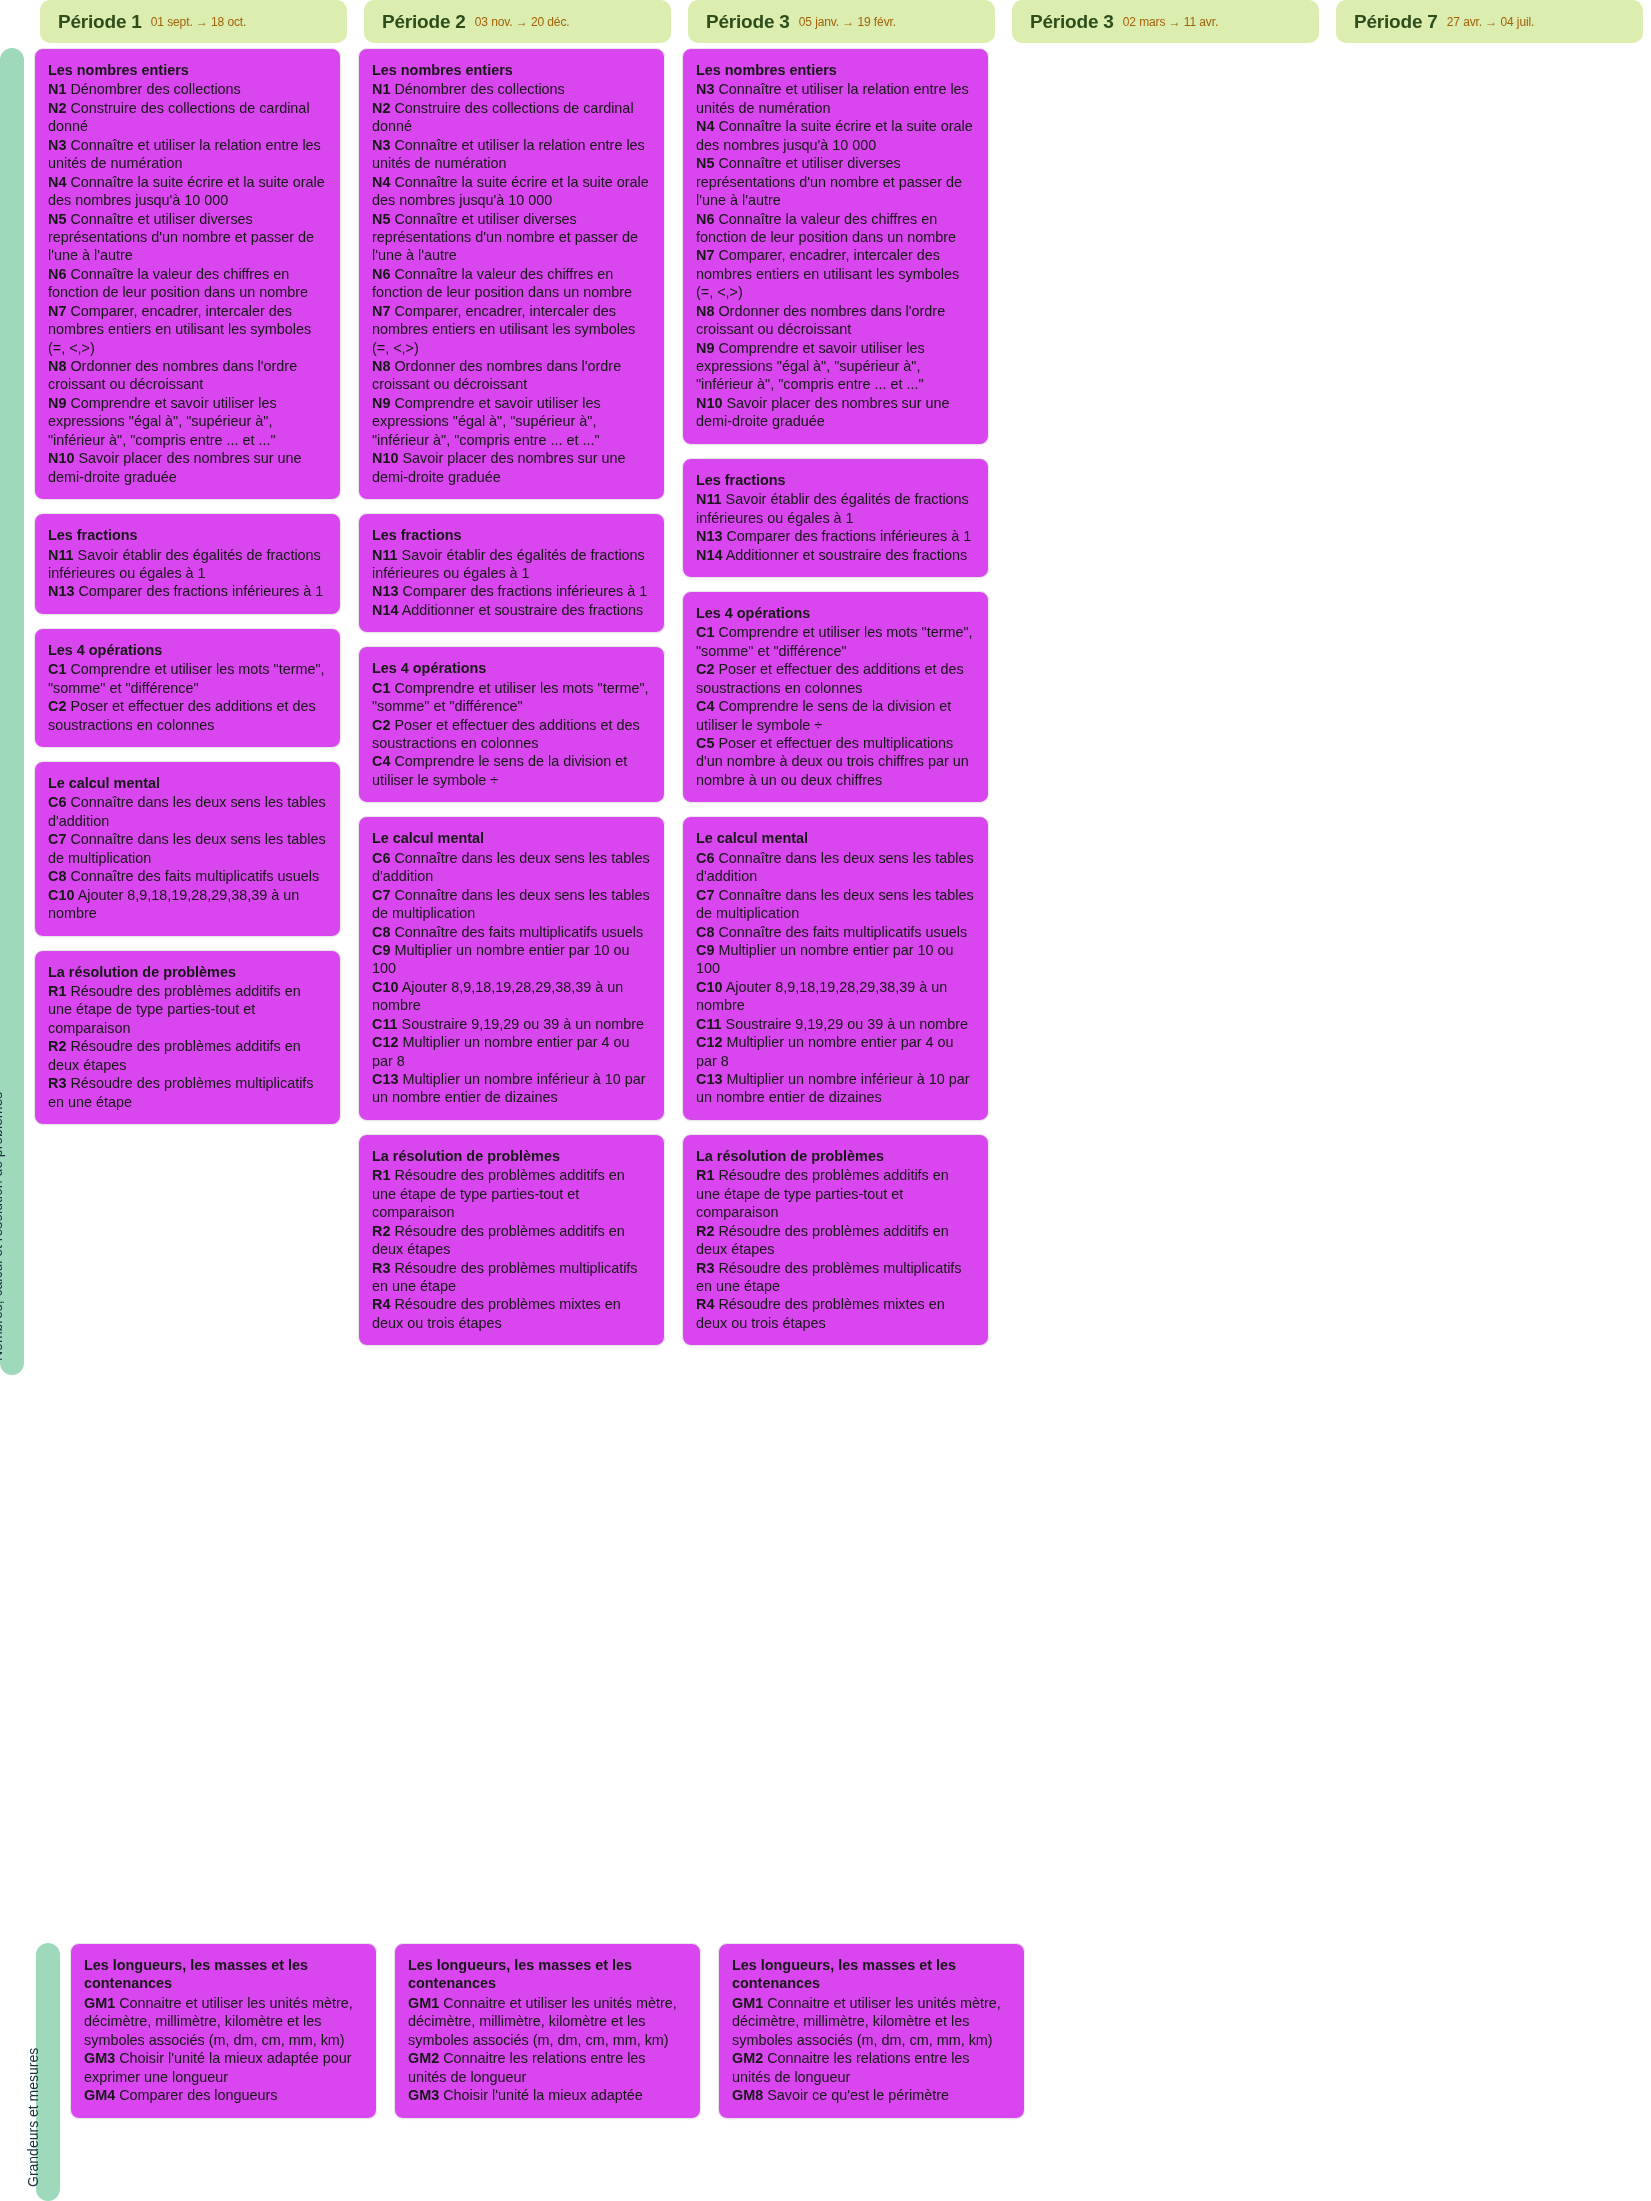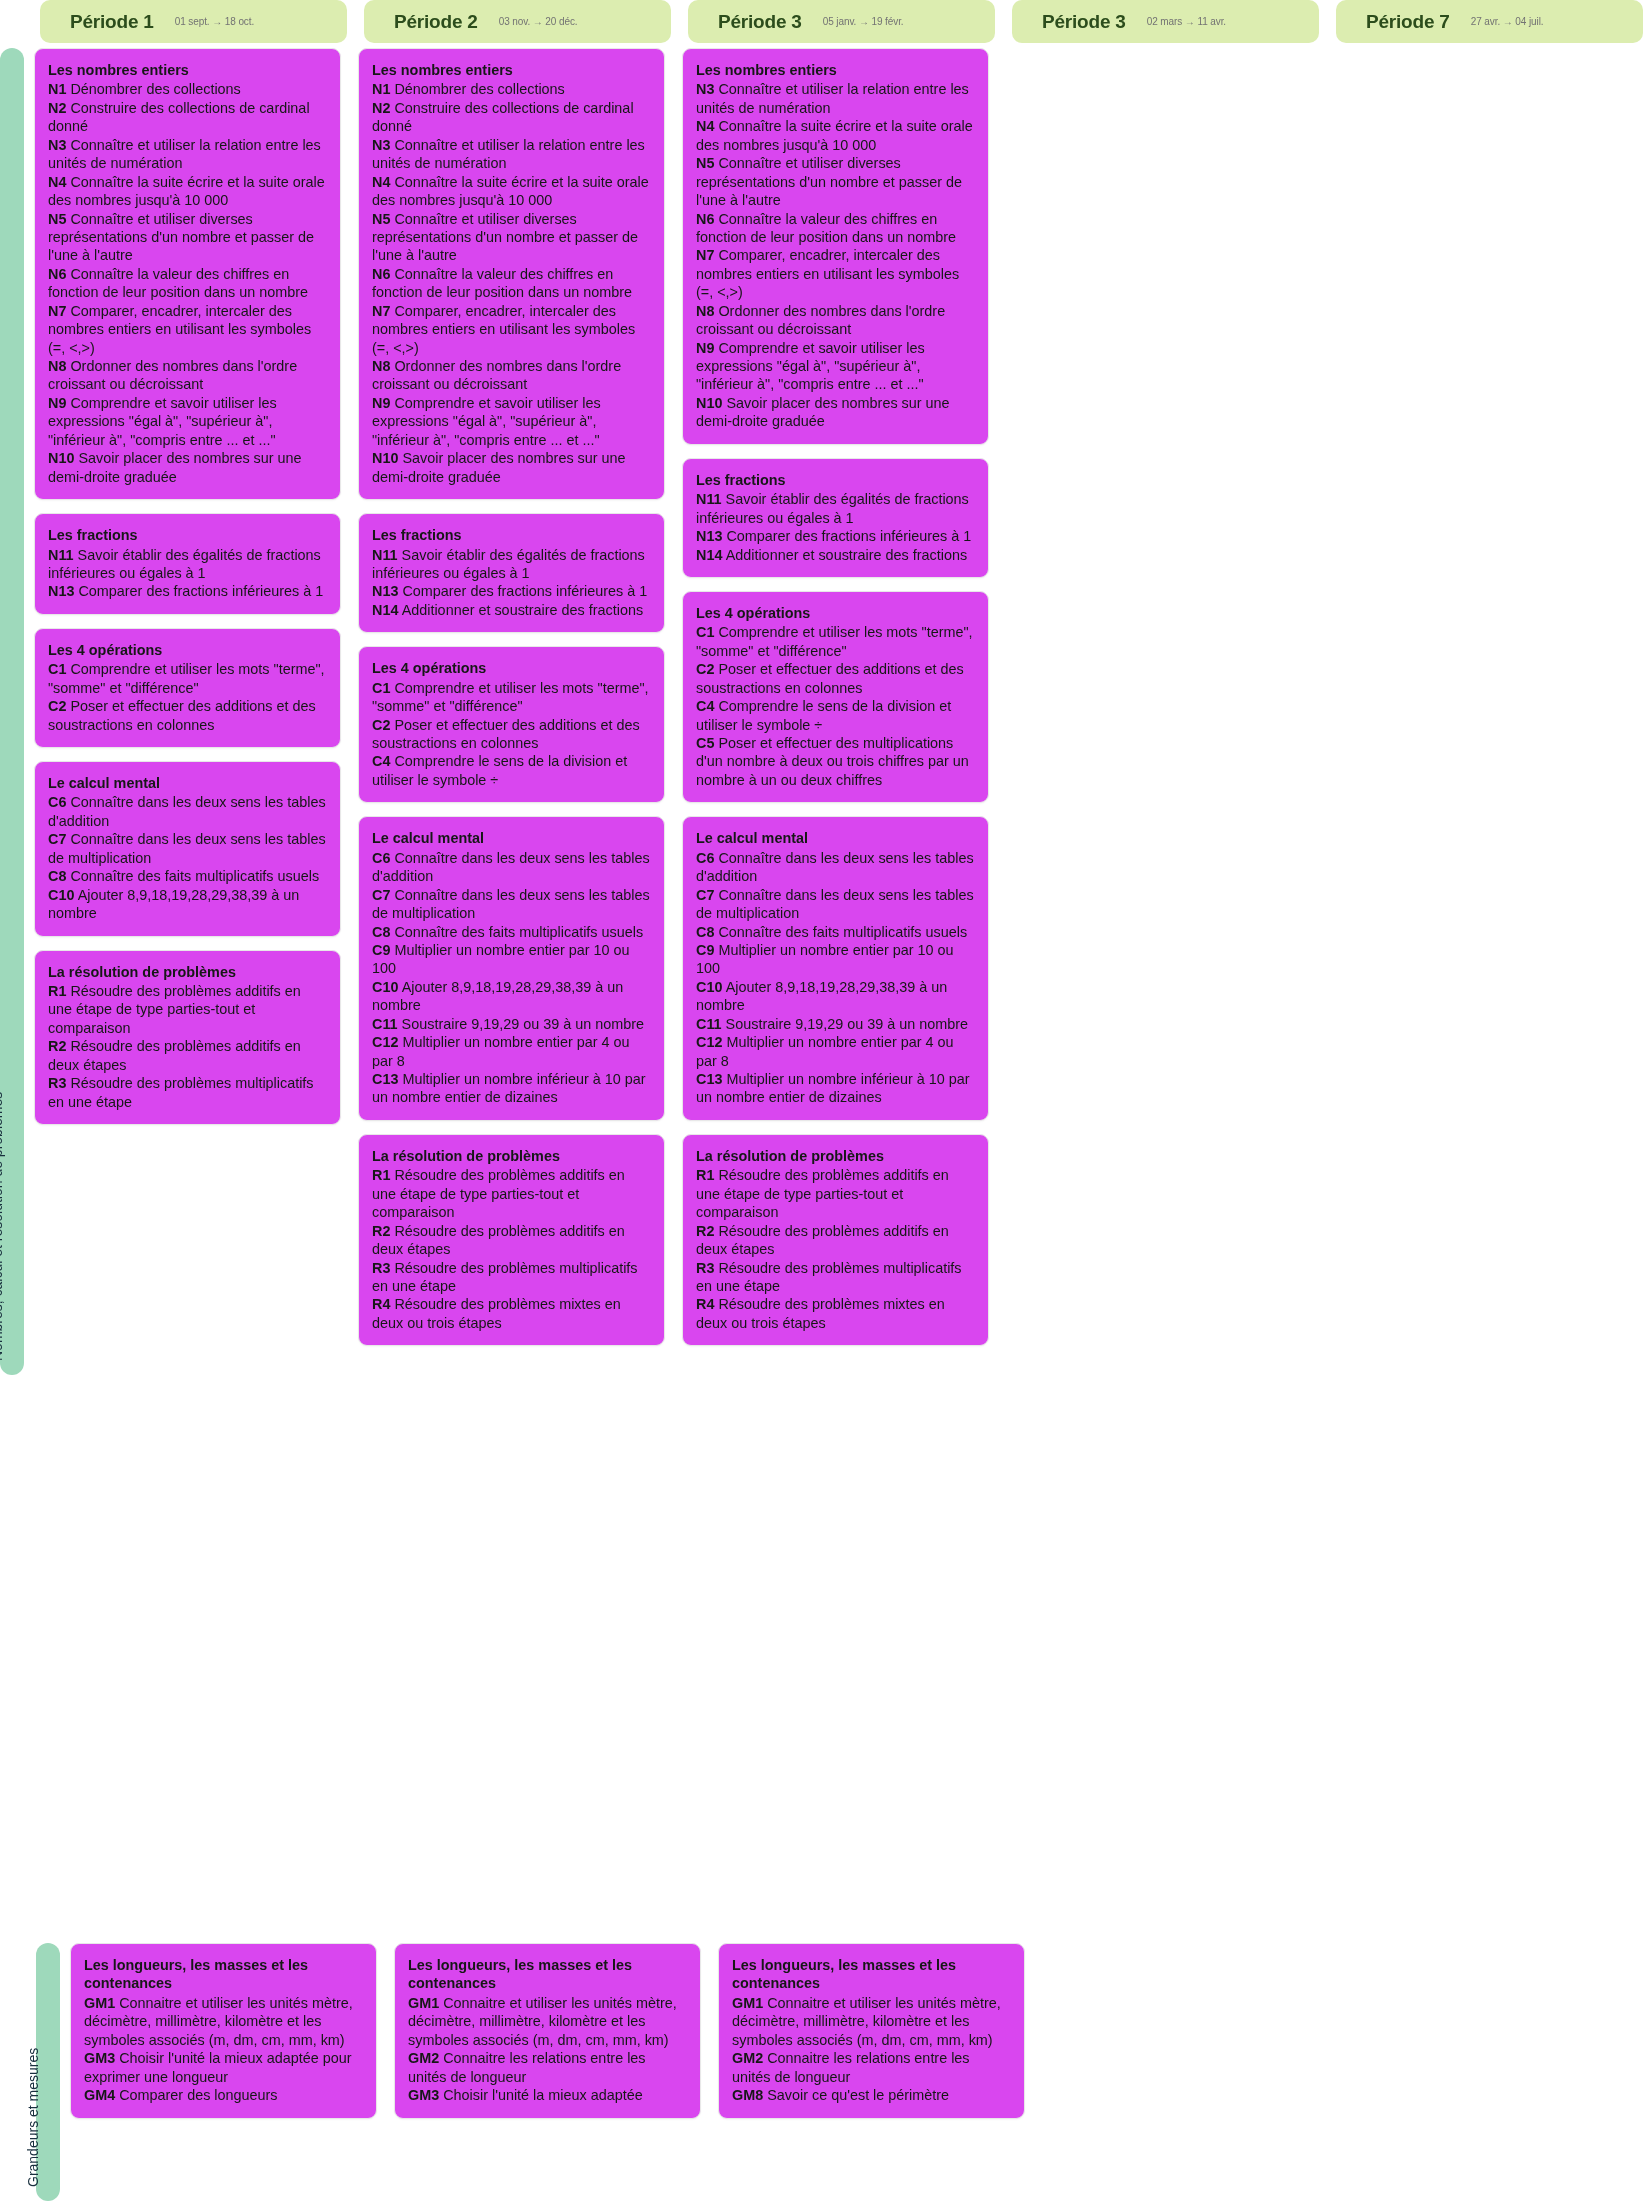--- a/index.html
+++ b/index.html
@@ -38,26 +38,25 @@
     align-items: center;
     padding-left: 18px;
     white-space: nowrap;
     overflow: hidden;
   }
   .period-pill .p-name {
     font-weight: bold;
     font-size: 19px;
     color: #2c4d1c;
     letter-spacing: -0.2px;
-    margin-left: 12px;
   }
   .period-pill .p-dates {
-    font-size: 10px;
-    color: #737373;
-    margin-left: 21px;
+    font-size: 12px;
+    color: #a16207;
+    margin-left: 9px;
     letter-spacing: -0.1px;
   }
 
   
   .band {
     position: absolute;
     left: 0px;
     display: flex;
   }
   .band-label {

